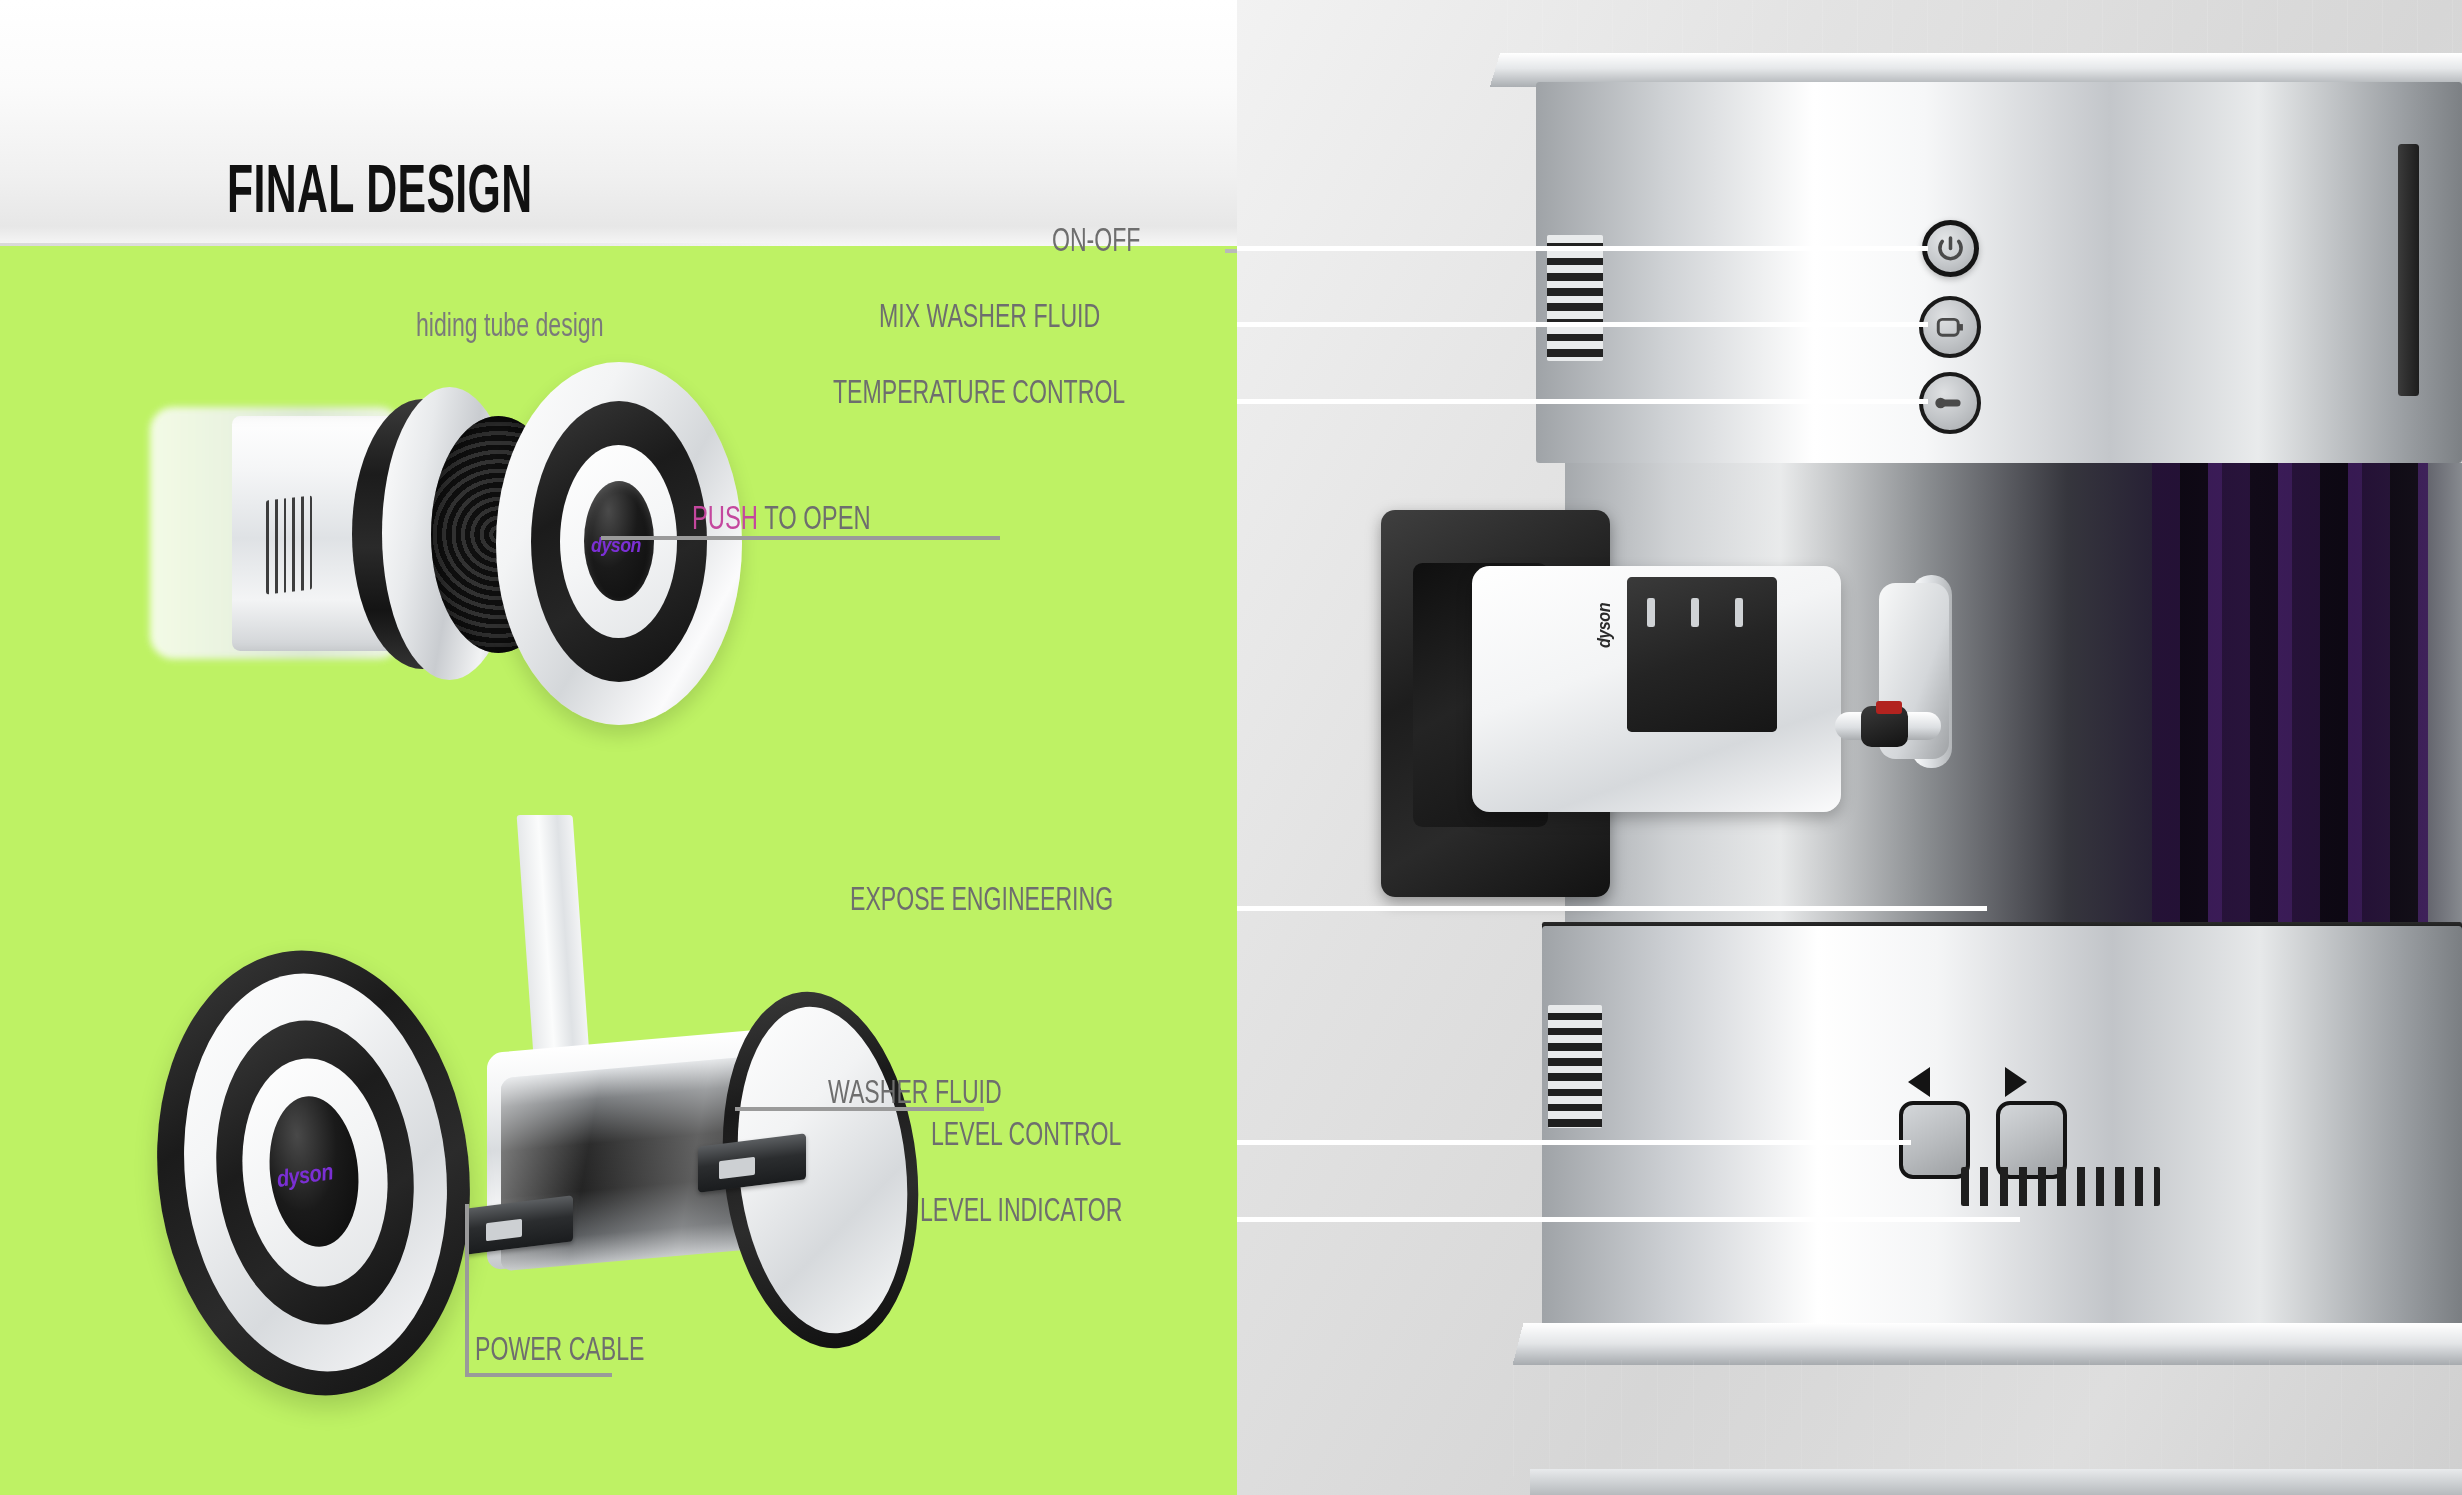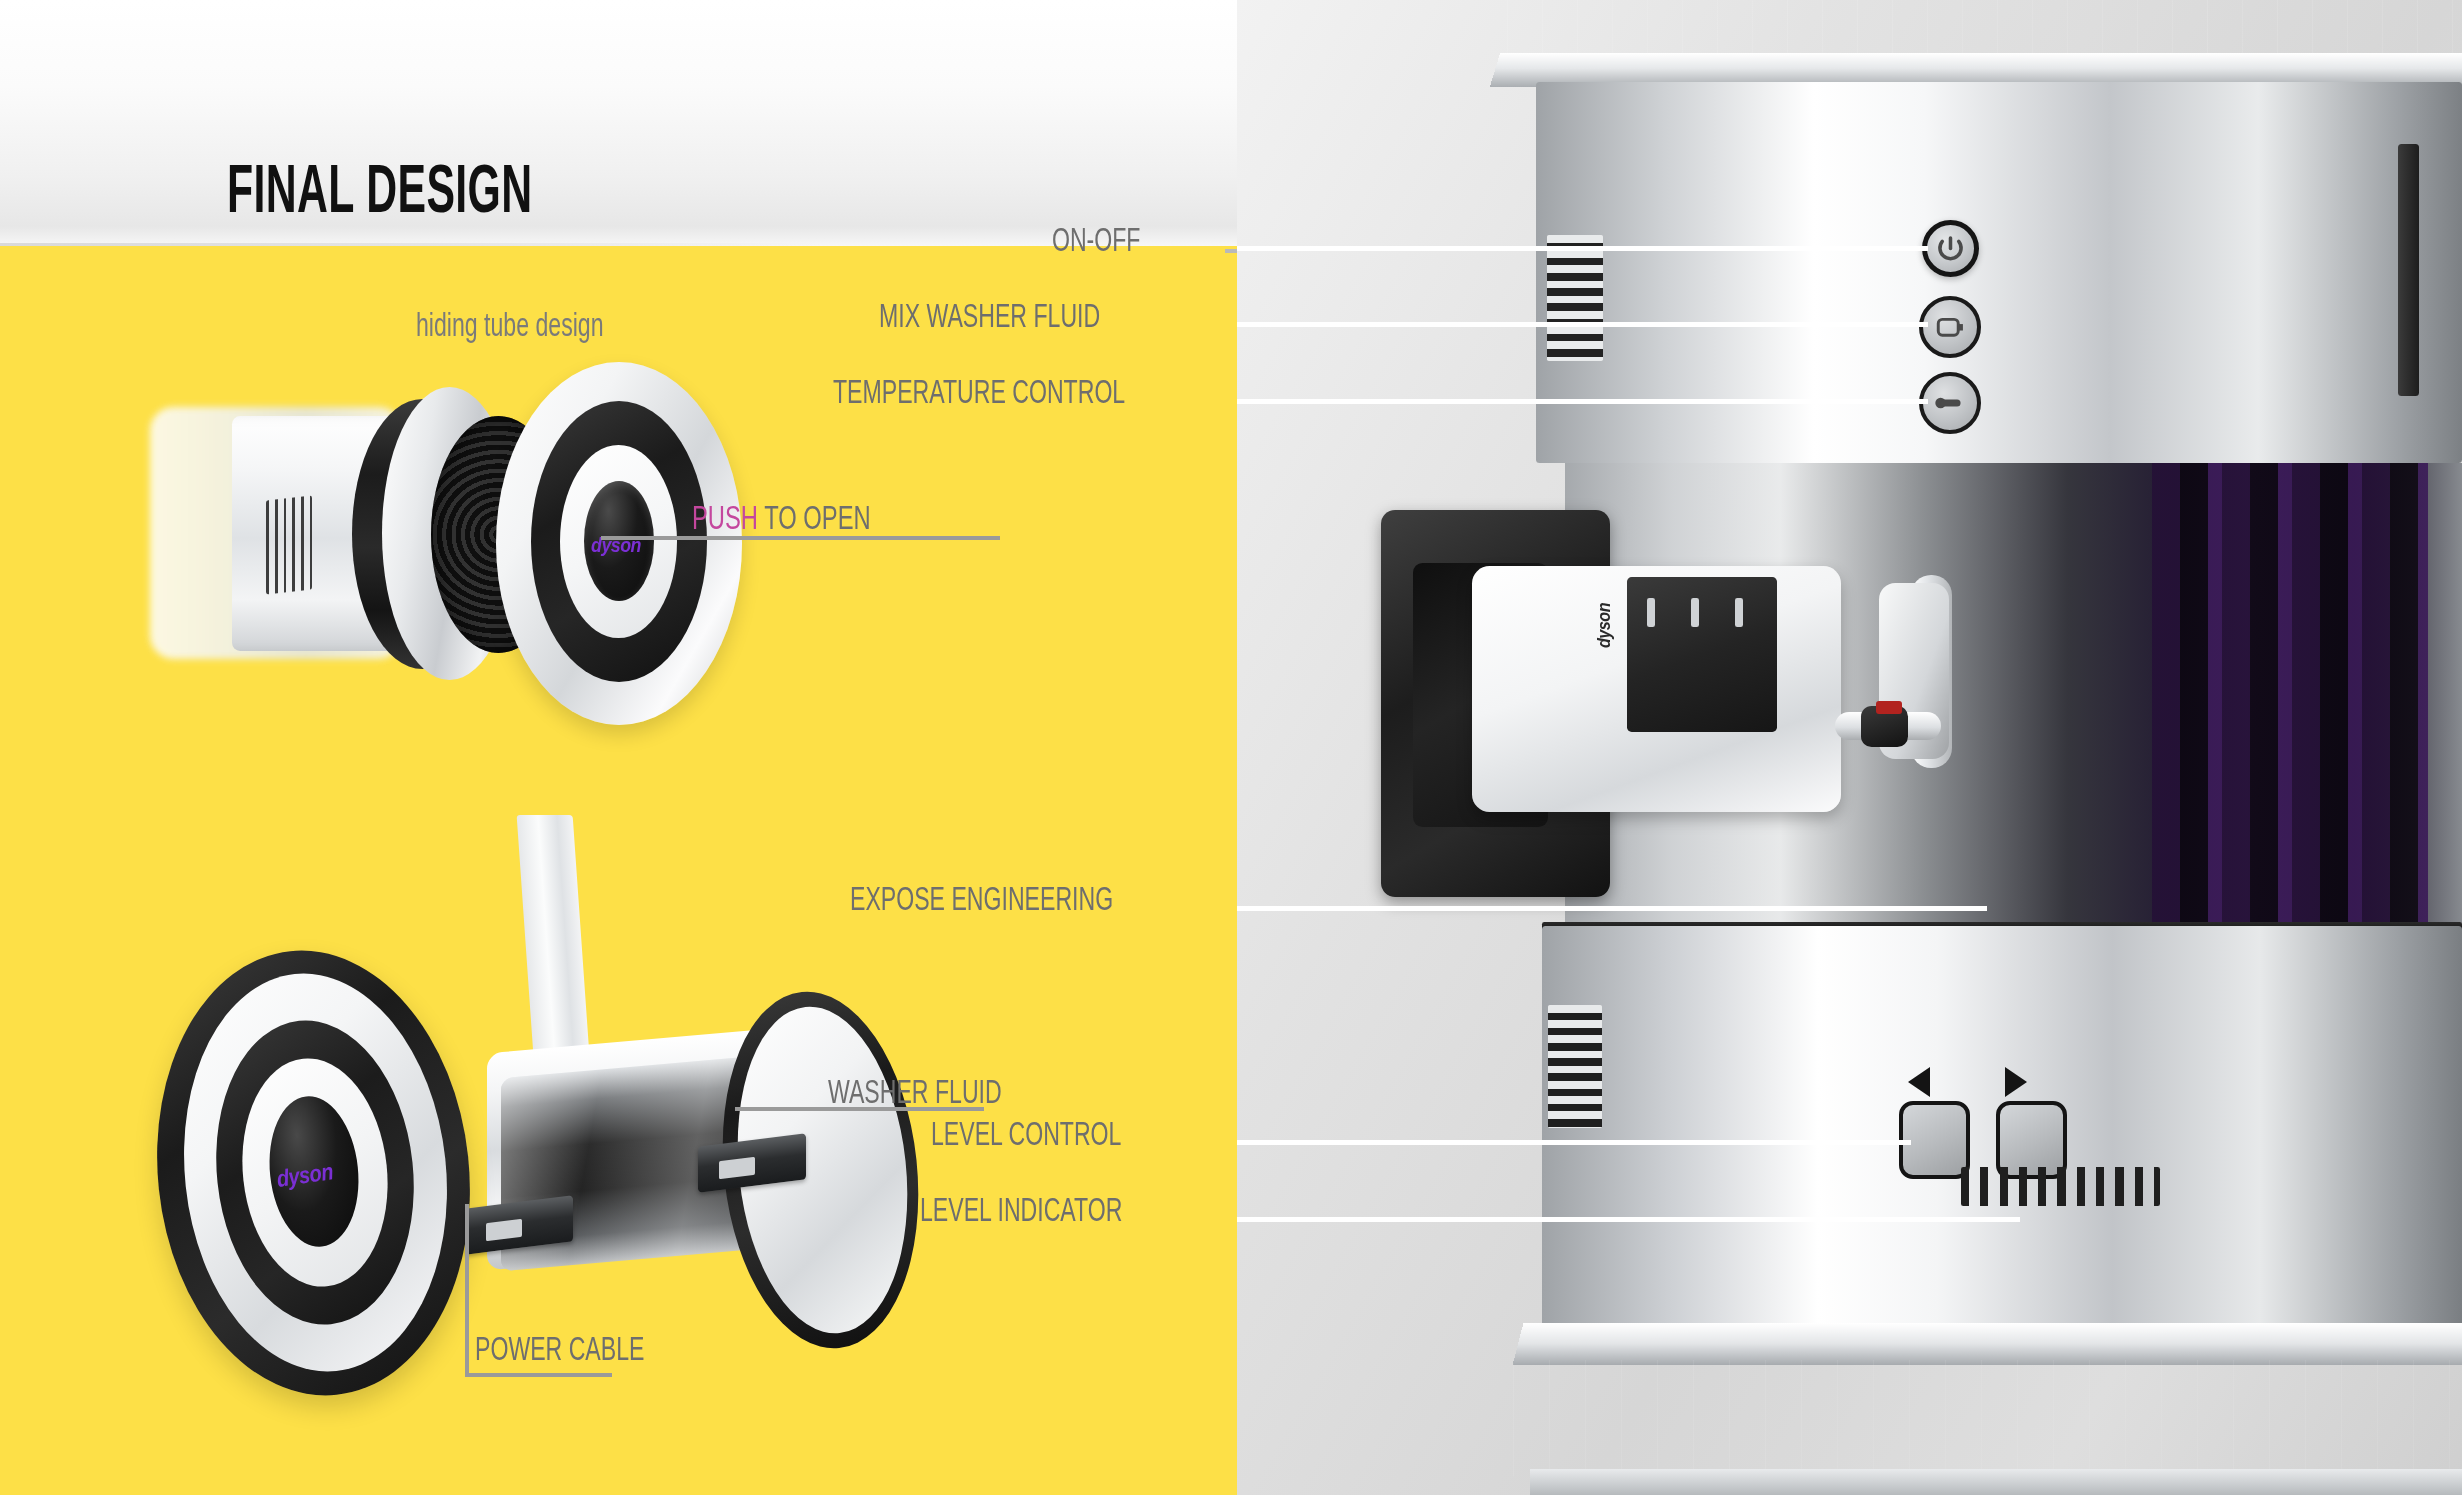--- a/index.html
+++ b/index.html
@@ -1,20 +1,20 @@
 <!DOCTYPE html>
 <html style="font-size:9.4px"><head>
 <meta charset="utf-8">
 <style>
   html,body{margin:0;padding:0;background:#fff;}
   body{width:2462px;height:1495px;overflow:hidden;font-family:"Liberation Sans",sans-serif;}
   #slide{position:relative;width:2462px;height:1495px;overflow:hidden;background:#ffffff;}
 
   
-  #left-panel{position:absolute;left:0;top:0;width:1237px;height:1495px;background:#fde047;overflow:hidden;}
+  #left-panel{position:absolute;left:0;top:0;width:1237px;height:1495px;background:#bef264;overflow:hidden;}
   #header-band{position:absolute;left:0;top:0;width:1237px;height:246px;
     background:linear-gradient(180deg,#ffffff 0%,#fbfbfb 35%,#f0f0f0 72%,#e7e7e7 92%,#f7f7f7 100%);}
   #header-band:after{content:"";position:absolute;left:0;bottom:0;width:821px;height:3.5px;
     background:linear-gradient(90deg,#d9d9d9 0%,#e6e6e6 55%,rgba(255,255,255,0) 100%);}
   #page-title{position:absolute;left:227px;top:154px;font-size:69px;font-weight:bold;color:#111;
     letter-spacing:0.6px;transform:scaleX(.62);transform-origin:left top;white-space:nowrap;line-height:1;}
 
   
   .lbl{position:absolute;color:#6e6e6e;font-size:33px;white-space:nowrap;line-height:1;
        transform-origin:right top;transform:scaleX(.70);}

